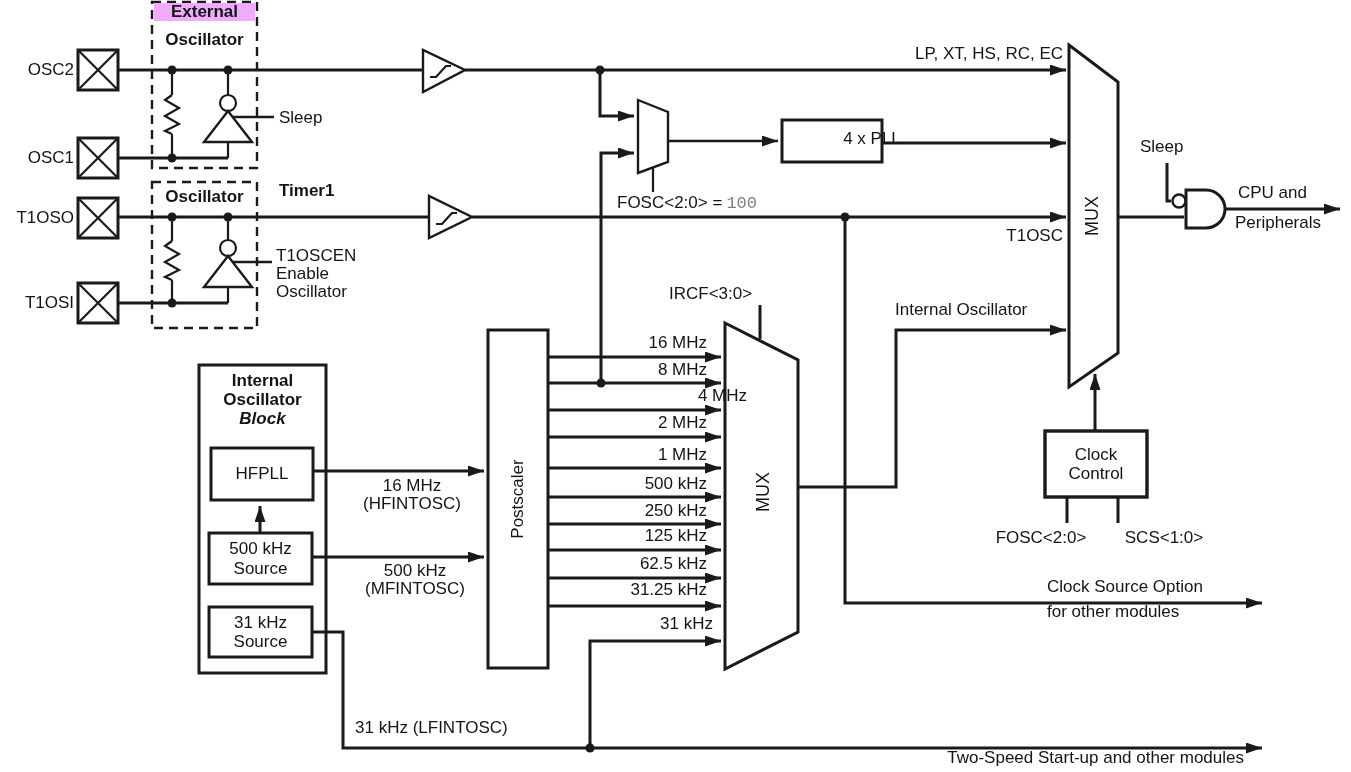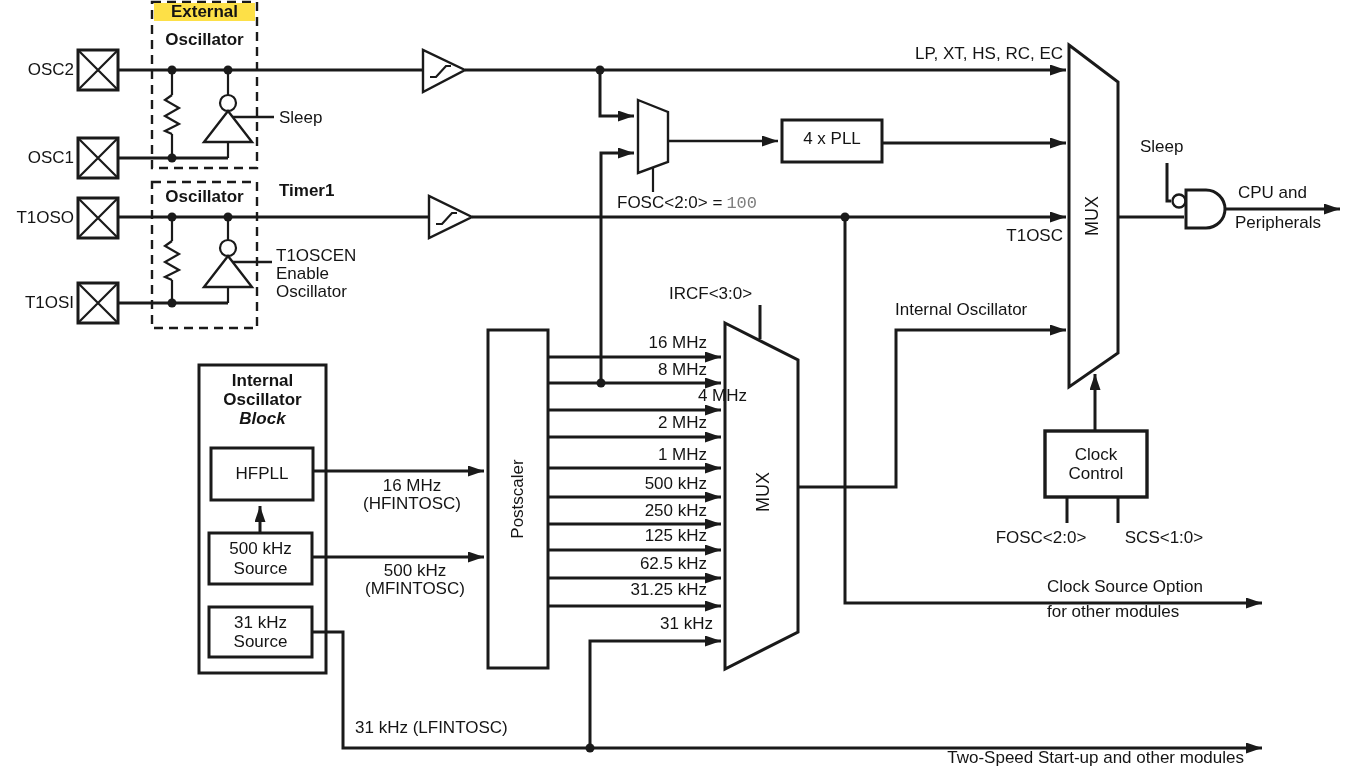--- a/index.html
+++ b/index.html
@@ -159,32 +159,32 @@
           <circle cx="590" cy="748" r="4.5"></circle>
       </g>
     </g>
   </svg>
 
   <div class="lbl rt" style="left:0;top:61px;width:74px;">OSC2</div>
   <div class="lbl rt" style="left:0;top:149px;width:74px;">OSC1</div>
   <div class="lbl rt" style="left:0;top:209px;width:74px;">T1OSO</div>
   <div class="lbl rt" style="left:0;top:294px;width:74px;">T1OSI</div>
 
-  <div class="lbl bold ctr" style="left:154px;top:3px;width:101px;background:#fde047;">External</div>
+  <div class="lbl bold ctr" style="left:154px;top:3px;width:101px;background:#f0abfc;">External</div>
   <div class="lbl bold ctr" style="left:154px;top:31px;width:101px;background:#fff;">Oscillator</div>
   <div class="lbl" style="left:279px;top:109px;">Sleep</div>
 
   <div class="lbl bold ctr" style="left:154px;top:188px;width:101px;background:#fff;">Oscillator</div>
   <div class="lbl bold" style="left:279px;top:182px;">Timer1</div>
   <div class="lbl" style="left:276px;top:247px;">T1OSCEN</div>
   <div class="lbl" style="left:276px;top:265px;">Enable</div>
   <div class="lbl" style="left:276px;top:283px;">Oscillator</div>
 
   <div class="lbl rt" style="left:875px;top:45px;width:188px;">LP, XT, HS, RC, EC</div>
-  <div class="boxtxt" style="left:782px;top:120px;width:100px;height:38px;">4 x PLL</div>
+  <div class="boxtxt" style="left:782px;top:120px;width:100px;height:38px;padding-left:40px;">4 x PLL</div>
   <div class="lbl" style="left:617px;top:194px;">
     <span>FOSC&lt;2:0&gt; =</span><span class="mono-val">100</span>
   </div>
   <div class="lbl rt" style="left:975px;top:191px;width:88px;margin-top:36px;">T1OSC</div>
 
   <div class="rot" style="left:1092px;top:216px;">MUX</div>
   <div class="lbl" style="left:1140px;top:138px;">Sleep</div>
   <div class="lbl" style="left:1238px;top:184px;">CPU and</div>
   <div class="lbl" style="left:1235px;top:214px;">Peripherals</div>
 

